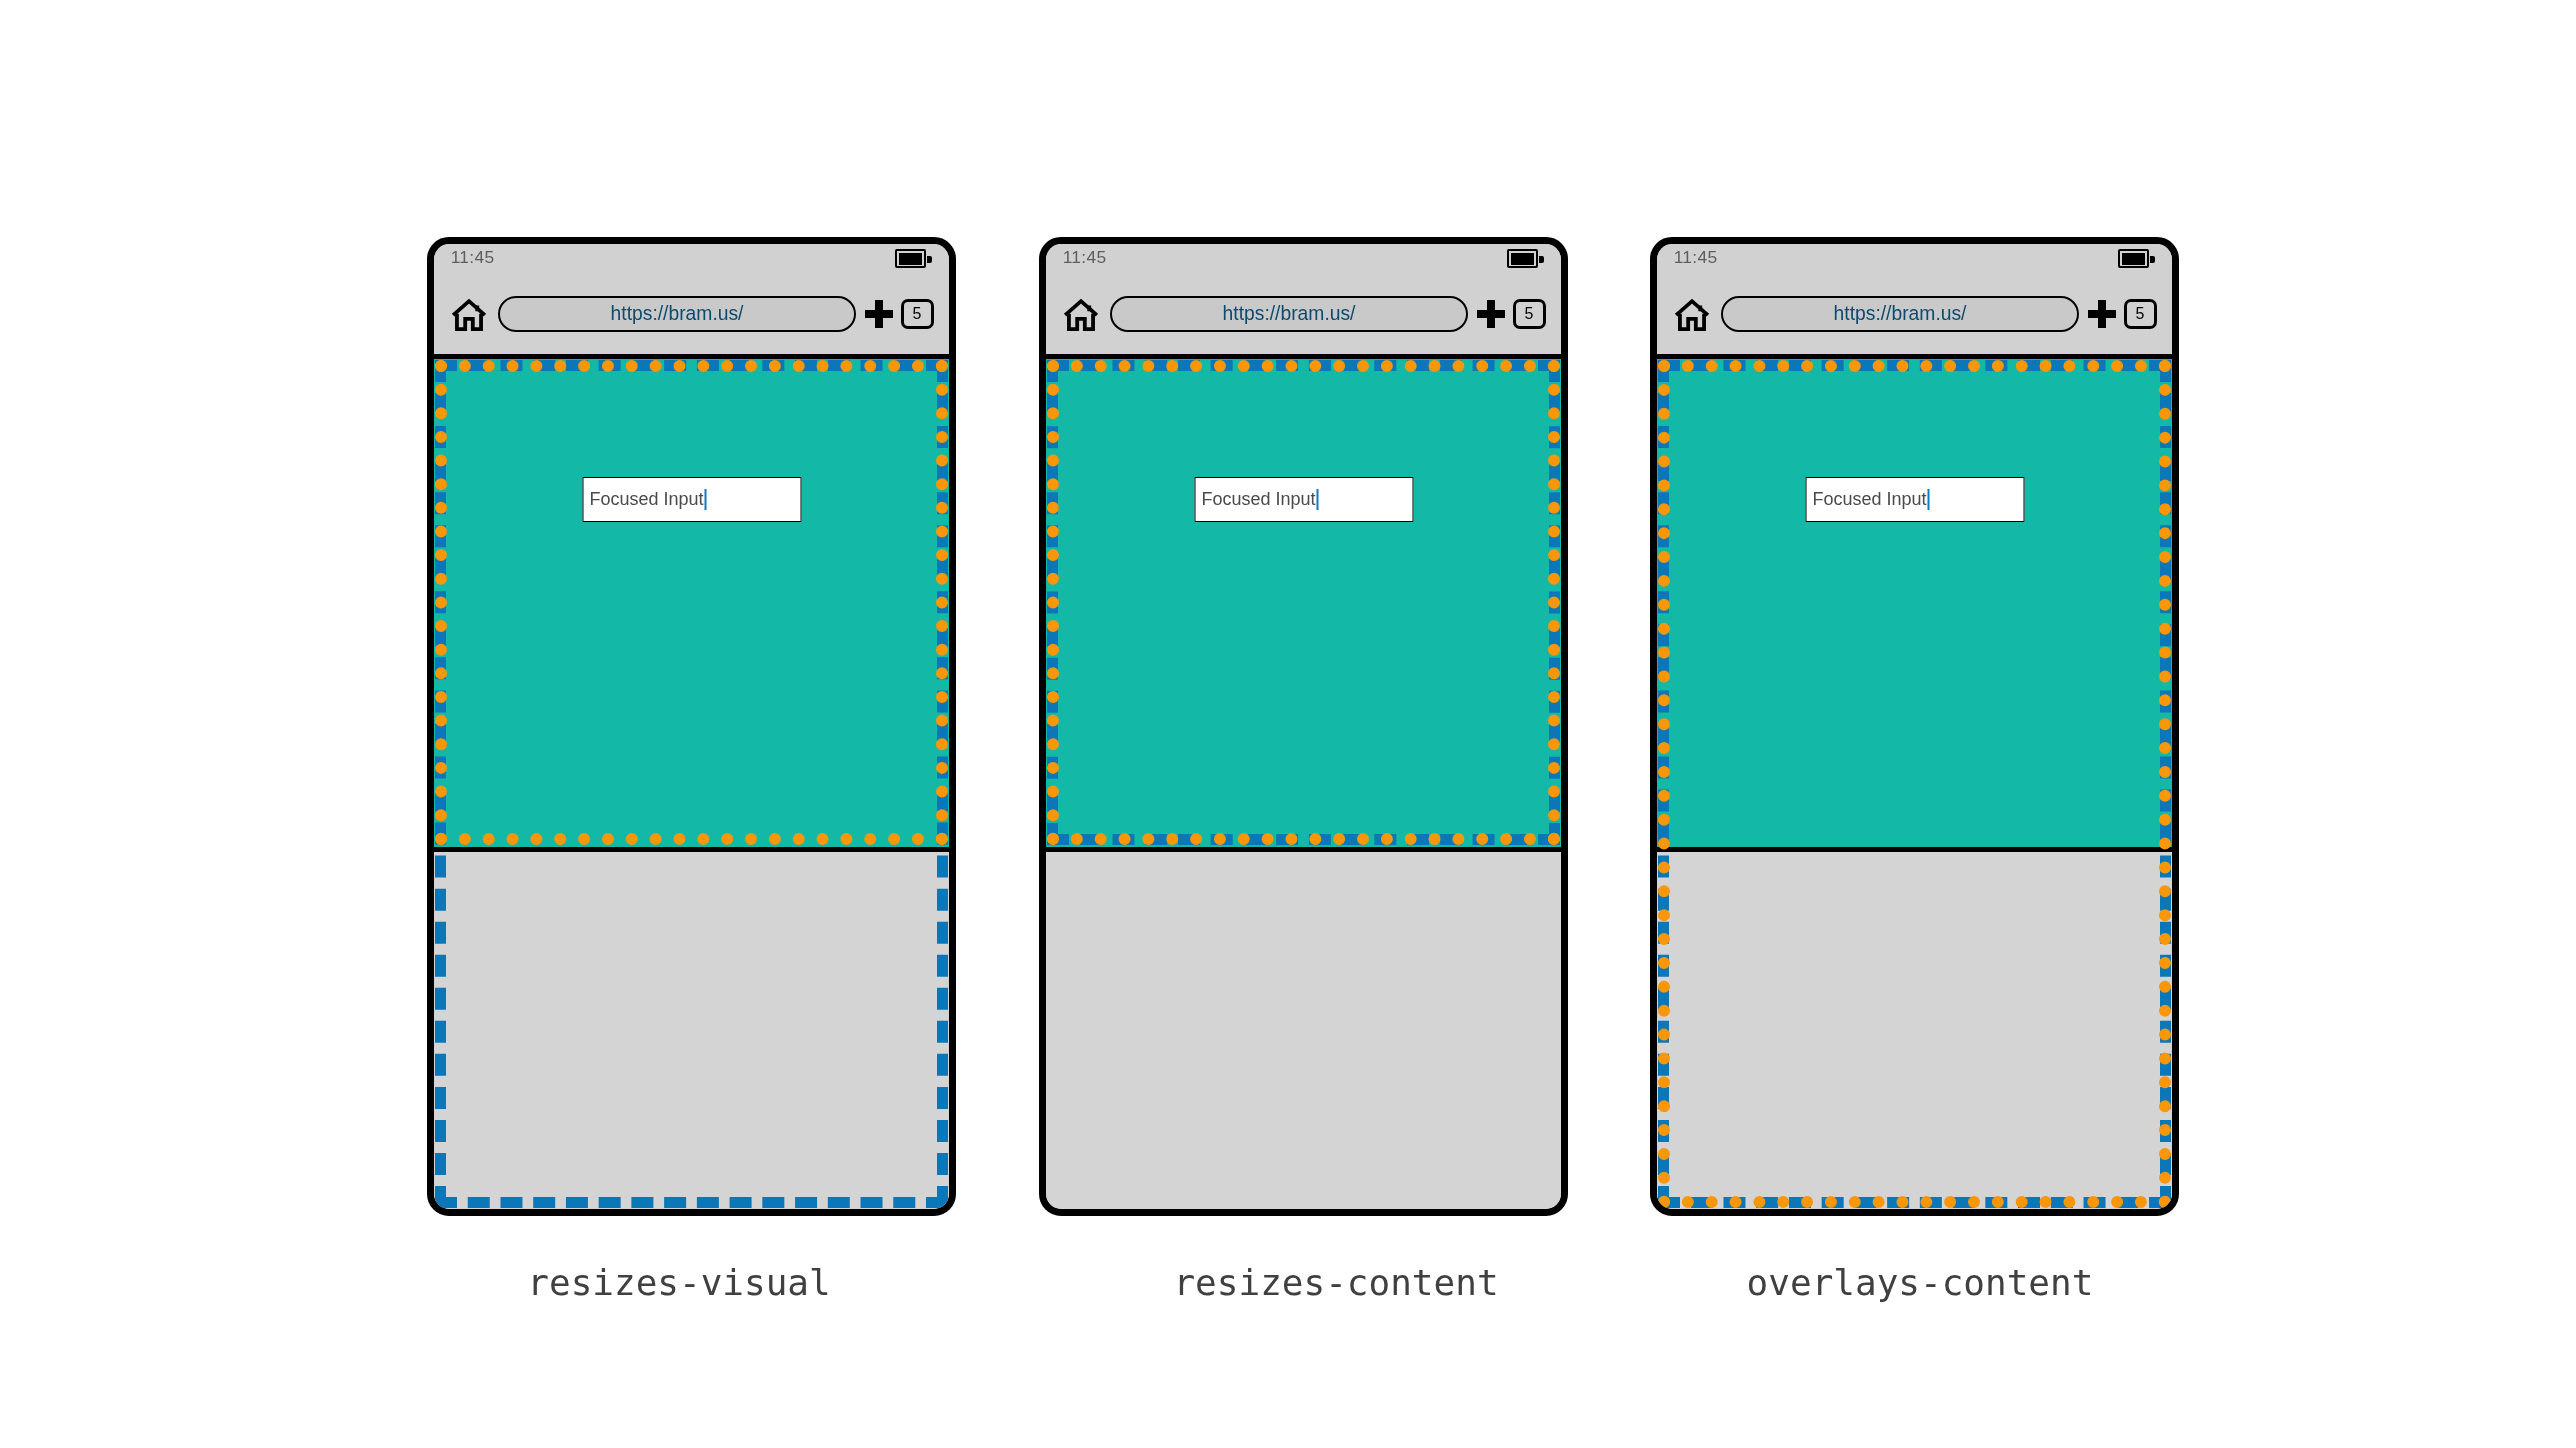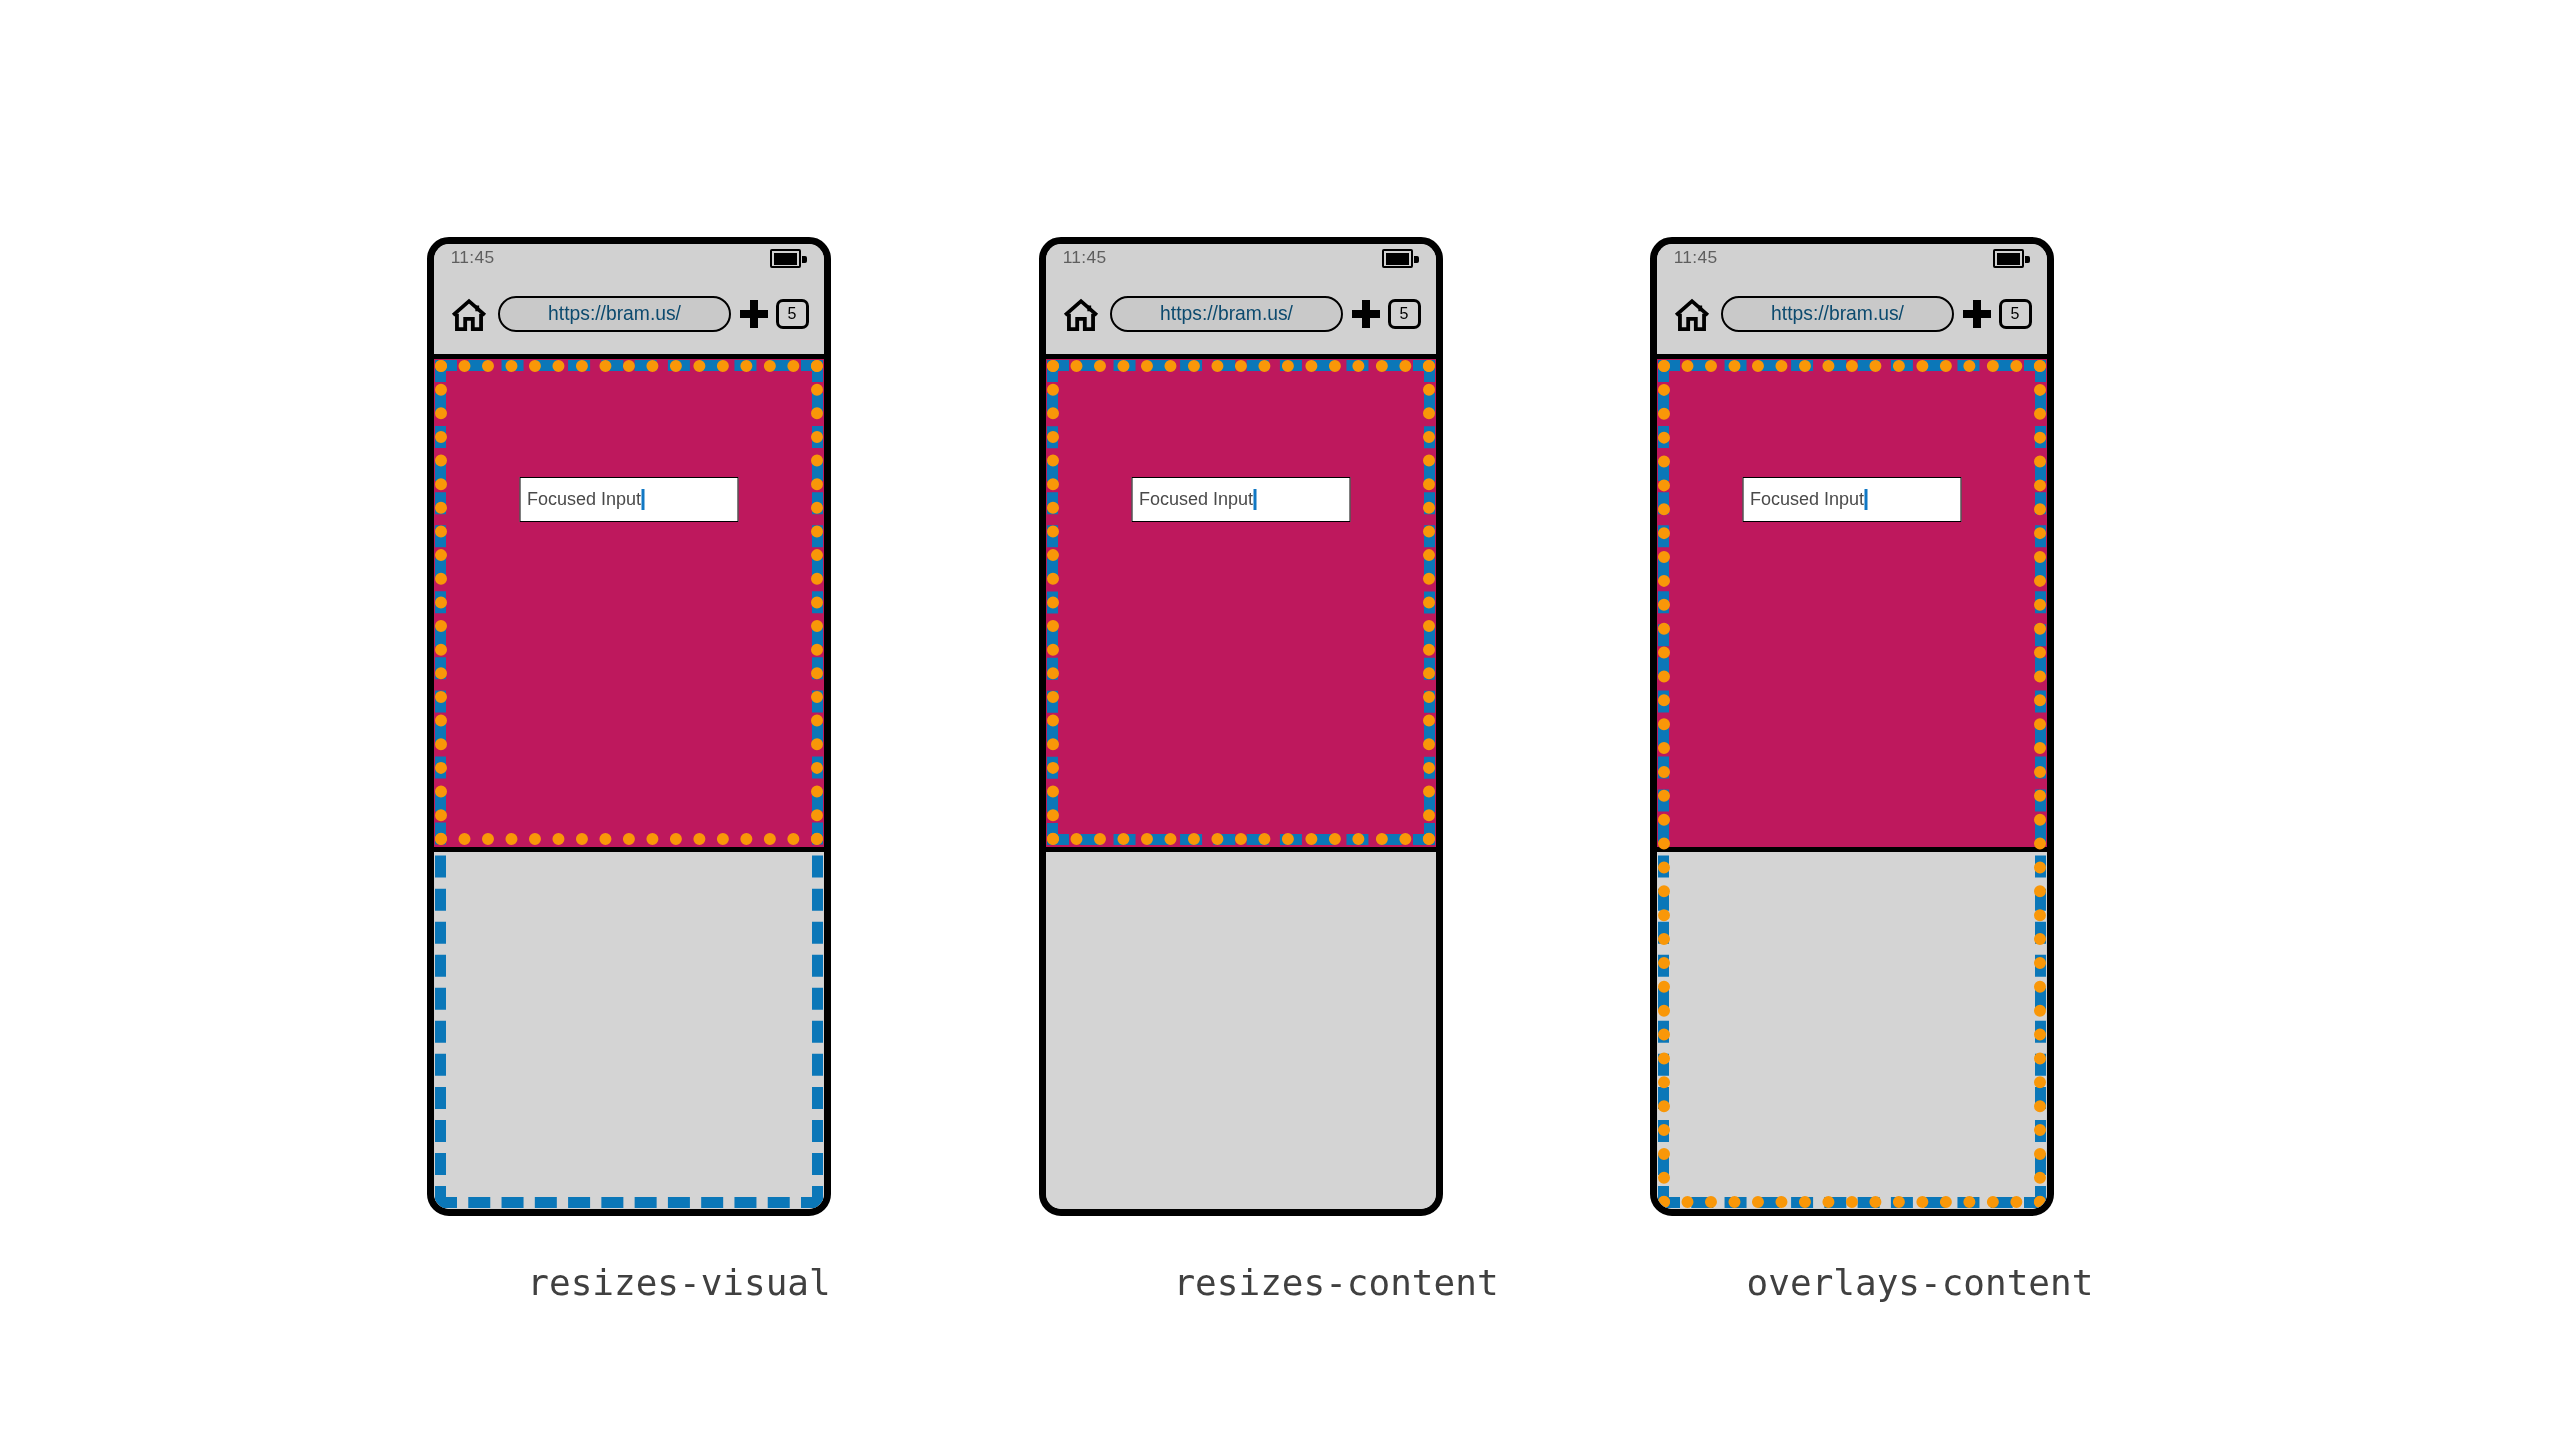--- a/index.html
+++ b/index.html
@@ -7,21 +7,21 @@
     width:2576px;height:1449px;
     font-family:"Liberation Sans", sans-serif;
     overflow:hidden;
     position:relative;
   }
   .stage{position:absolute;inset:0;}
 
   
   .phone{
     position:absolute;
-    width:404px;height:979px;
+    width:529px;height:979px;
     box-sizing:border-box;
     border:7px solid #000;
     border-radius:22px;
     background:#d4d4d4;
     overflow:hidden;
   }
   .phone-inner{position:absolute;inset:0;overflow:hidden;border-radius:15.5px;}
 
   
   .chrome{
@@ -79,21 +79,21 @@
   .plus:after{left:10.3px;top:0;width:7.7px;height:28px;}
   .tabcount{
     flex:0 0 auto;margin-right:15.5px;
     width:33px;height:30px;box-sizing:border-box;
     border:3.2px solid #000;border-radius:7px;
     display:flex;align-items:center;justify-content:center;
     font-size:16px;color:#000;
   }
 
   
-  .webview{position:absolute;left:0;right:0;background:#be185d;overflow:hidden;}
+  .webview{position:absolute;left:0;right:0;background:#14b8a6;overflow:hidden;}
   .keyboard{position:absolute;left:0;right:0;bottom:0;background:#d4d4d4;border-top:5.8px solid #000;box-sizing:border-box;}
 
   
   .layout-vp{
     position:absolute;
     box-sizing:border-box;
     border:11px dashed #0b77b8;
     pointer-events:none;
   }
   .visual-vp{

